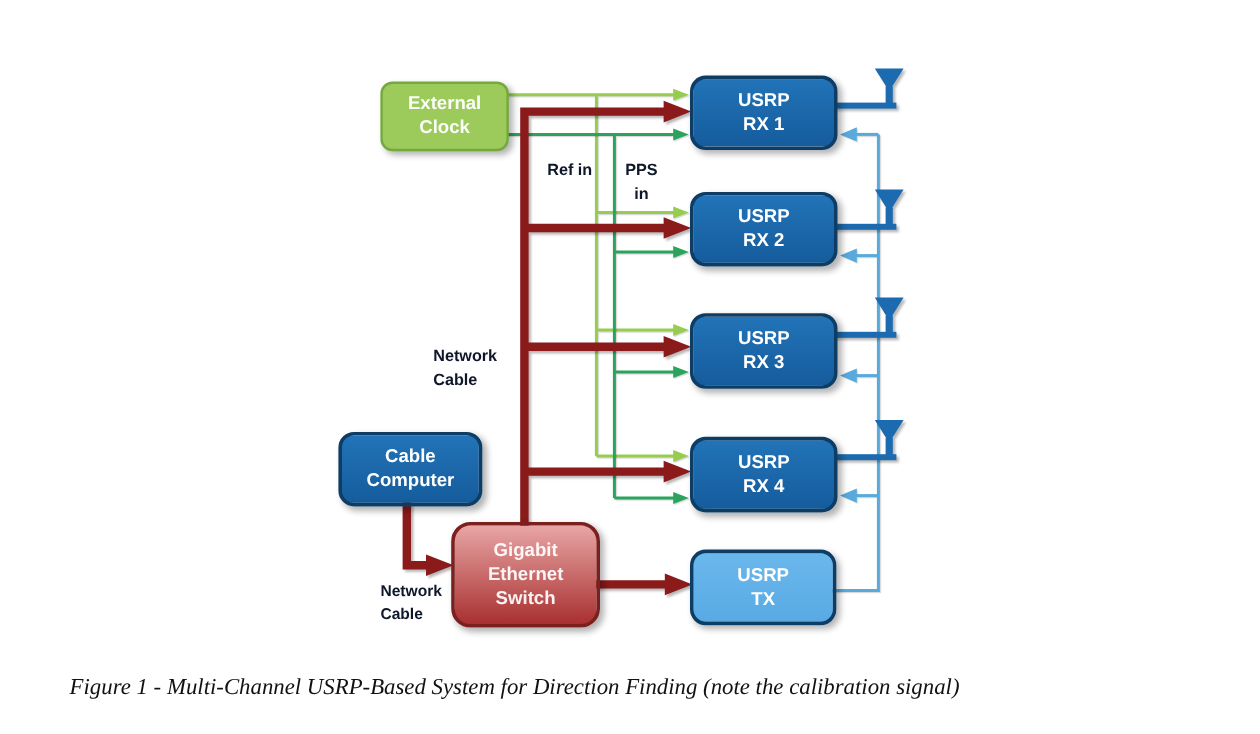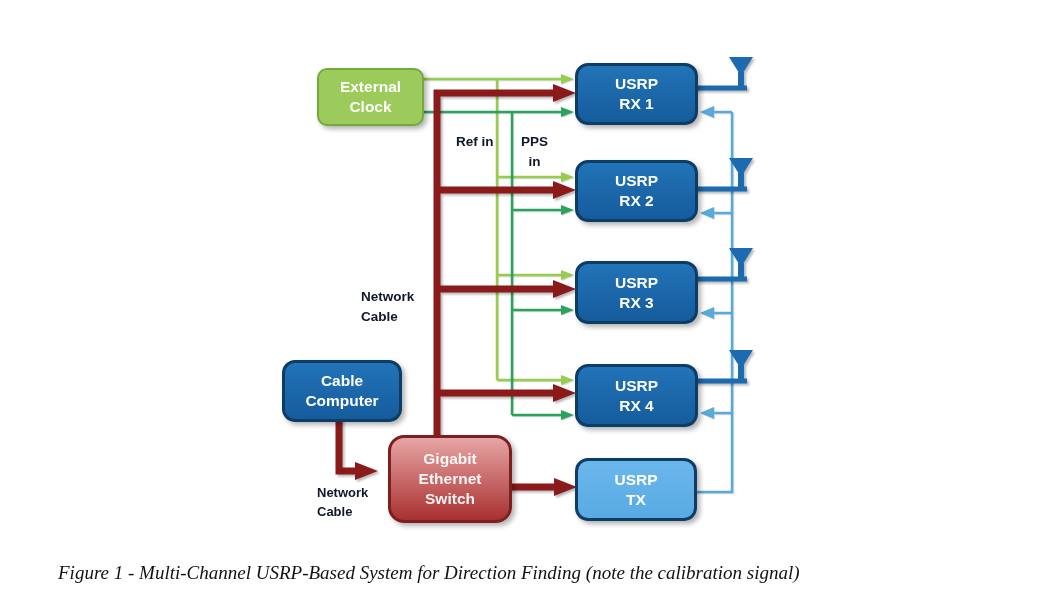--- a/index.html
+++ b/index.html
@@ -21,21 +21,21 @@
   .node.clock {
     left:317px; top:68px; width:107px; height:58px;
     background:#9ccb5c; border:2px solid #74a93d; border-radius:10px;
     color:rgba(255,255,255,0.97);
   }
   .node.host {
     left:282px; top:360px; width:120px; height:62px;
     background:linear-gradient(#2273b8,#155c9c); border:3px solid #0d3c64;
   }
   .node.switch {
-    left:388px; top:435px; width:124px; height:88px;
+    left:376px; top:435px; width:124px; height:88px;
     background:linear-gradient(#e8a5a5,#a93030); border:3px solid #7c1f1f;
     border-radius:16px; color:rgba(255,255,255,0.93); font-weight:600;
   }
   .node.rx {
     left:575px; width:123px; height:62px;
     background:linear-gradient(#2273b8,#155c9c); border:3px solid #0d3c64;
   }
   .node.rx1 { top:63px; }
   .node.rx2 { top:160px; }
   .node.rx3 { top:261px; height:63px; }

